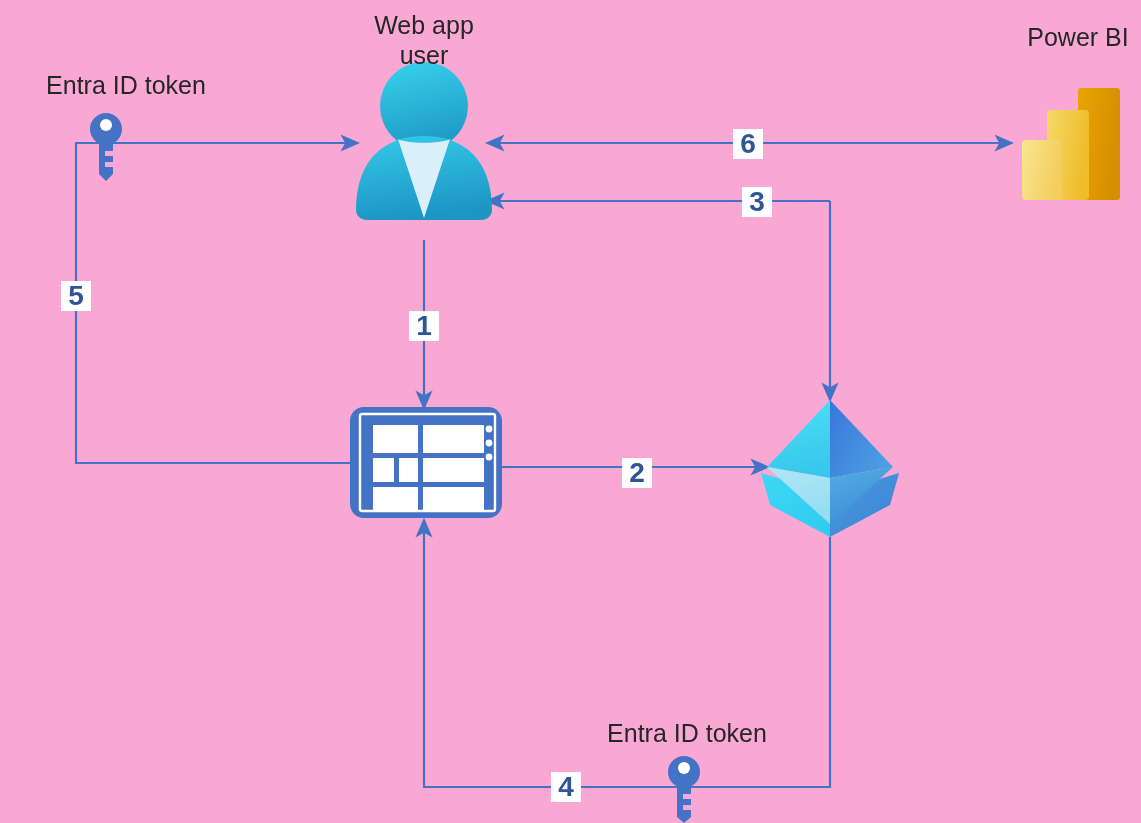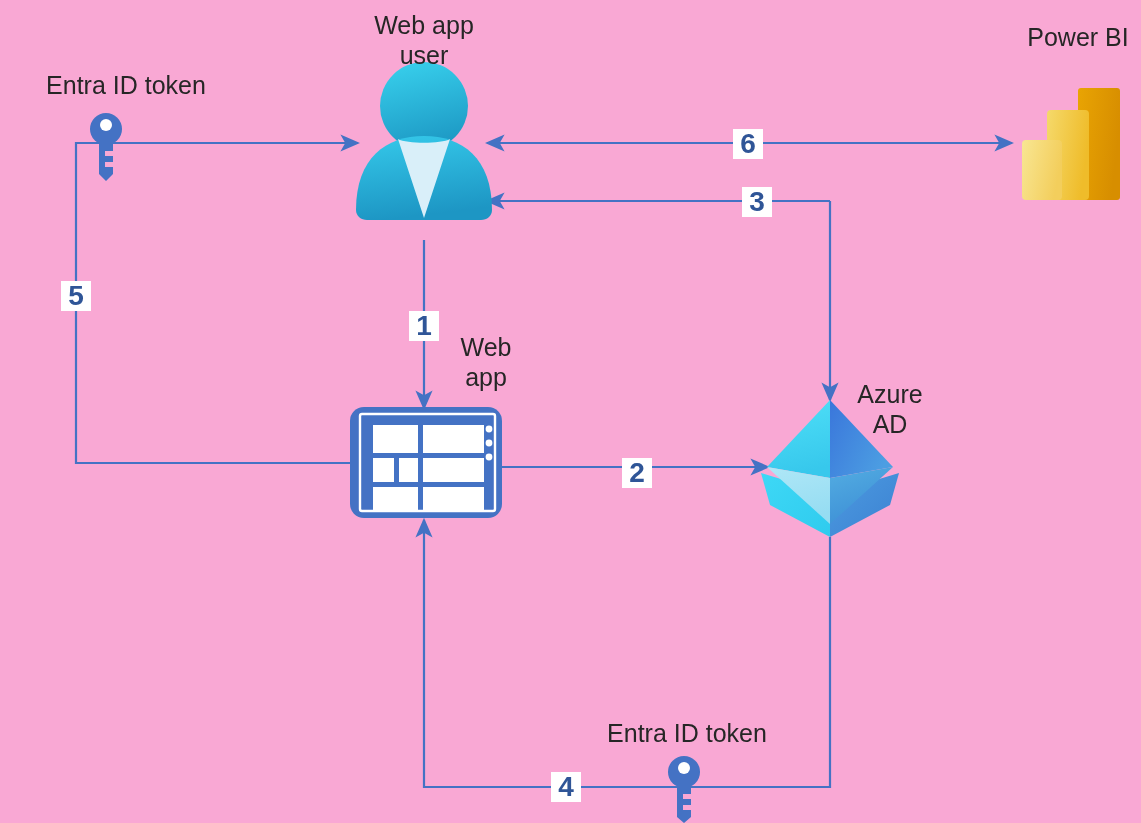--- a/index.html
+++ b/index.html
@@ -144,25 +144,21 @@
                L691,805 L683,805 L683,810 L691,810 L691,817 L684,823
                L677,817 Z" fill="#4472C4"></path>
     </g>
   </svg>
 
   <div class="lbl" style="left:354px;top:10px;width:140px;">Web app
 user</div>
 
   <div class="lbl" style="left:1003px;top:22px;width:150px;">Power BI</div>
 
-  <div class="lbl" style="left:440px;top:332px;width:92px;">Web
-app</div>
 
-  <div class="lbl" style="left:842px;top:379px;width:96px;">Azure
-AD</div>
 
   <div class="lbl" style="left:26px;top:70px;width:200px;">Entra ID token</div>
 
   <div class="lbl" style="left:587px;top:718px;width:200px;">Entra ID token</div>
 
   <div class="num" style="left:409px;top:311px;width:30px;background:#fff;padding:1px 0;">1</div>
 
   <div class="num" style="left:622px;top:458px;width:30px;background:#fff;padding:1px 0;">2</div>
 
   <div class="num" style="left:742px;top:187px;width:30px;background:#fff;padding:1px 0;">3</div>

